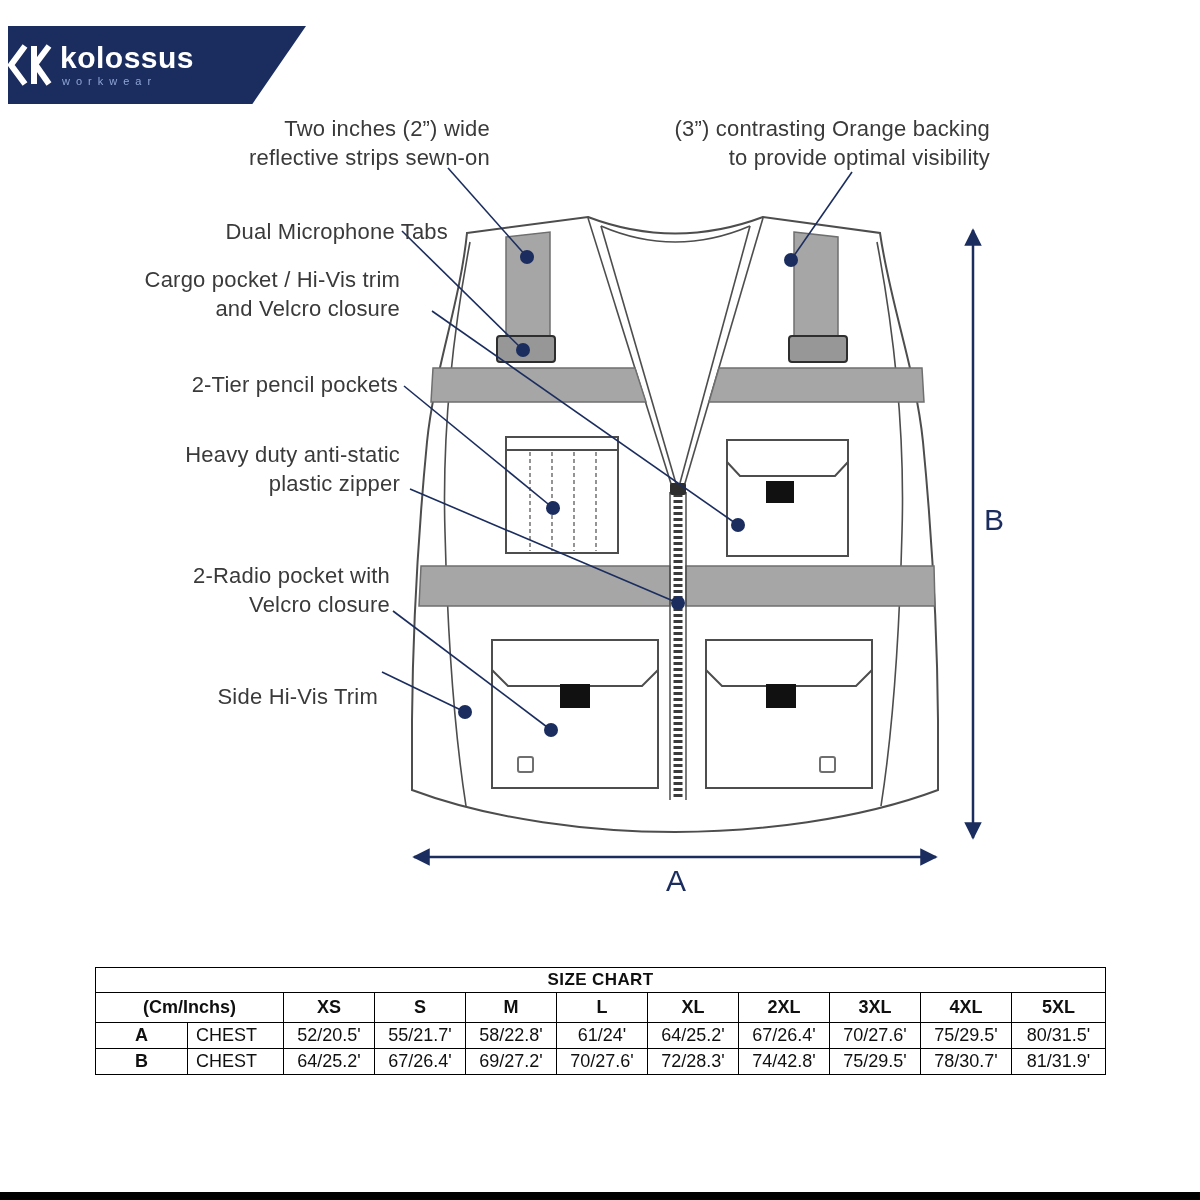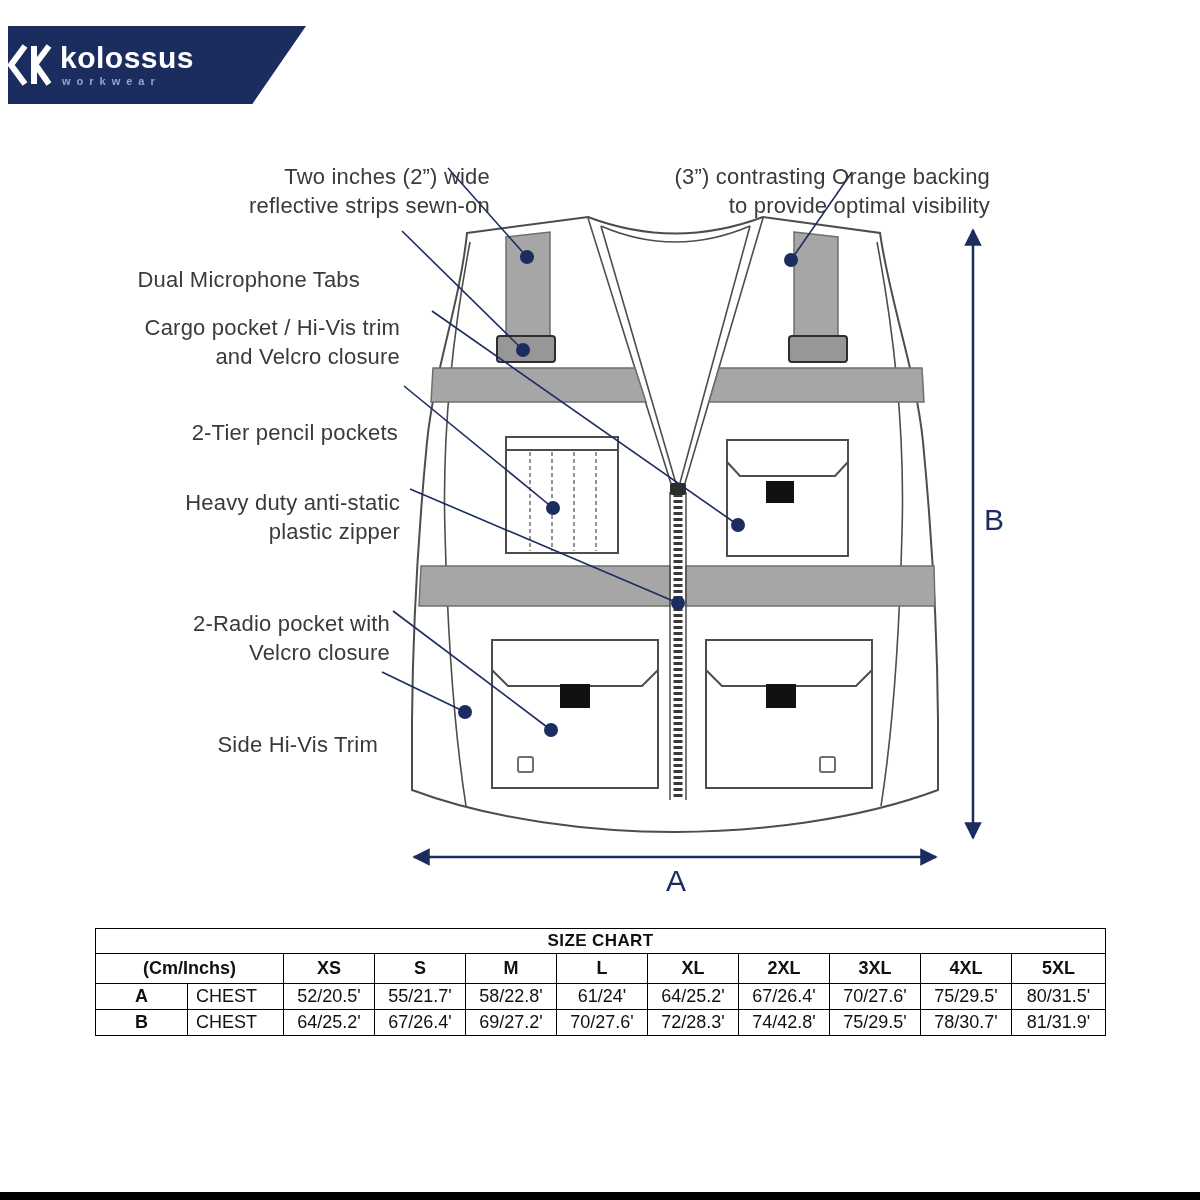--- a/index.html
+++ b/index.html
@@ -30,58 +30,56 @@
     font-size: 30px;
     font-weight: bold;
     letter-spacing: 0.5px;
   }
   .logo-tagline {
     color: #8fa5d6;
     font-size: 11px;
     letter-spacing: 6px;
     margin-top: 3px;
     margin-left: 2px;
-    font-weight: bold;
   }
 
   
   .diagram { position: absolute; left: 0; top: 0; }
 
   .callout {
     position: absolute;
     font-size: 22px;
     color: #3a3a3a;
     text-align: right;
     white-space: pre-line;
     line-height: 1.32;
     letter-spacing: 0.2px;
-    margin-top: 48px;
   }
   .c-reflective { right: 710px; top: 114px; }
   .c-orange     { right: 210px; top: 114px; }
-  .c-mic        { right: 840px; top: 217px; }
+  .c-mic        { right: 752px; top: 217px; }
   .c-cargo      { right: 800px; top: 265px; }
   .c-pencil     { right: 802px; top: 370px; }
   .c-zipper     { right: 800px; top: 440px; }
   .c-radio      { right: 810px; top: 561px; }
   .c-sidetrim   { right: 822px; top: 682px; }
 
   .dim-label {
     position: absolute;
     color: #1b2d5e;
     font-size: 30px;
     font-weight: 500;
   }
   .dim-a { left: 666px; top: 864px; }
   .dim-b { left: 984px; top: 503px; }
 
   
   .size-table {
     position: absolute;
-    left: 95px; top: 928px;
+    left: 95px; top: 967px;
     width: 1010px;
     border-collapse: collapse;
     table-layout: fixed;
     border-radius: 28px;
   }
   .size-table th, .size-table td {
     border: 1.6px solid #000000;
     font-size: 18px;
     color: #101010;
     text-align: center;

